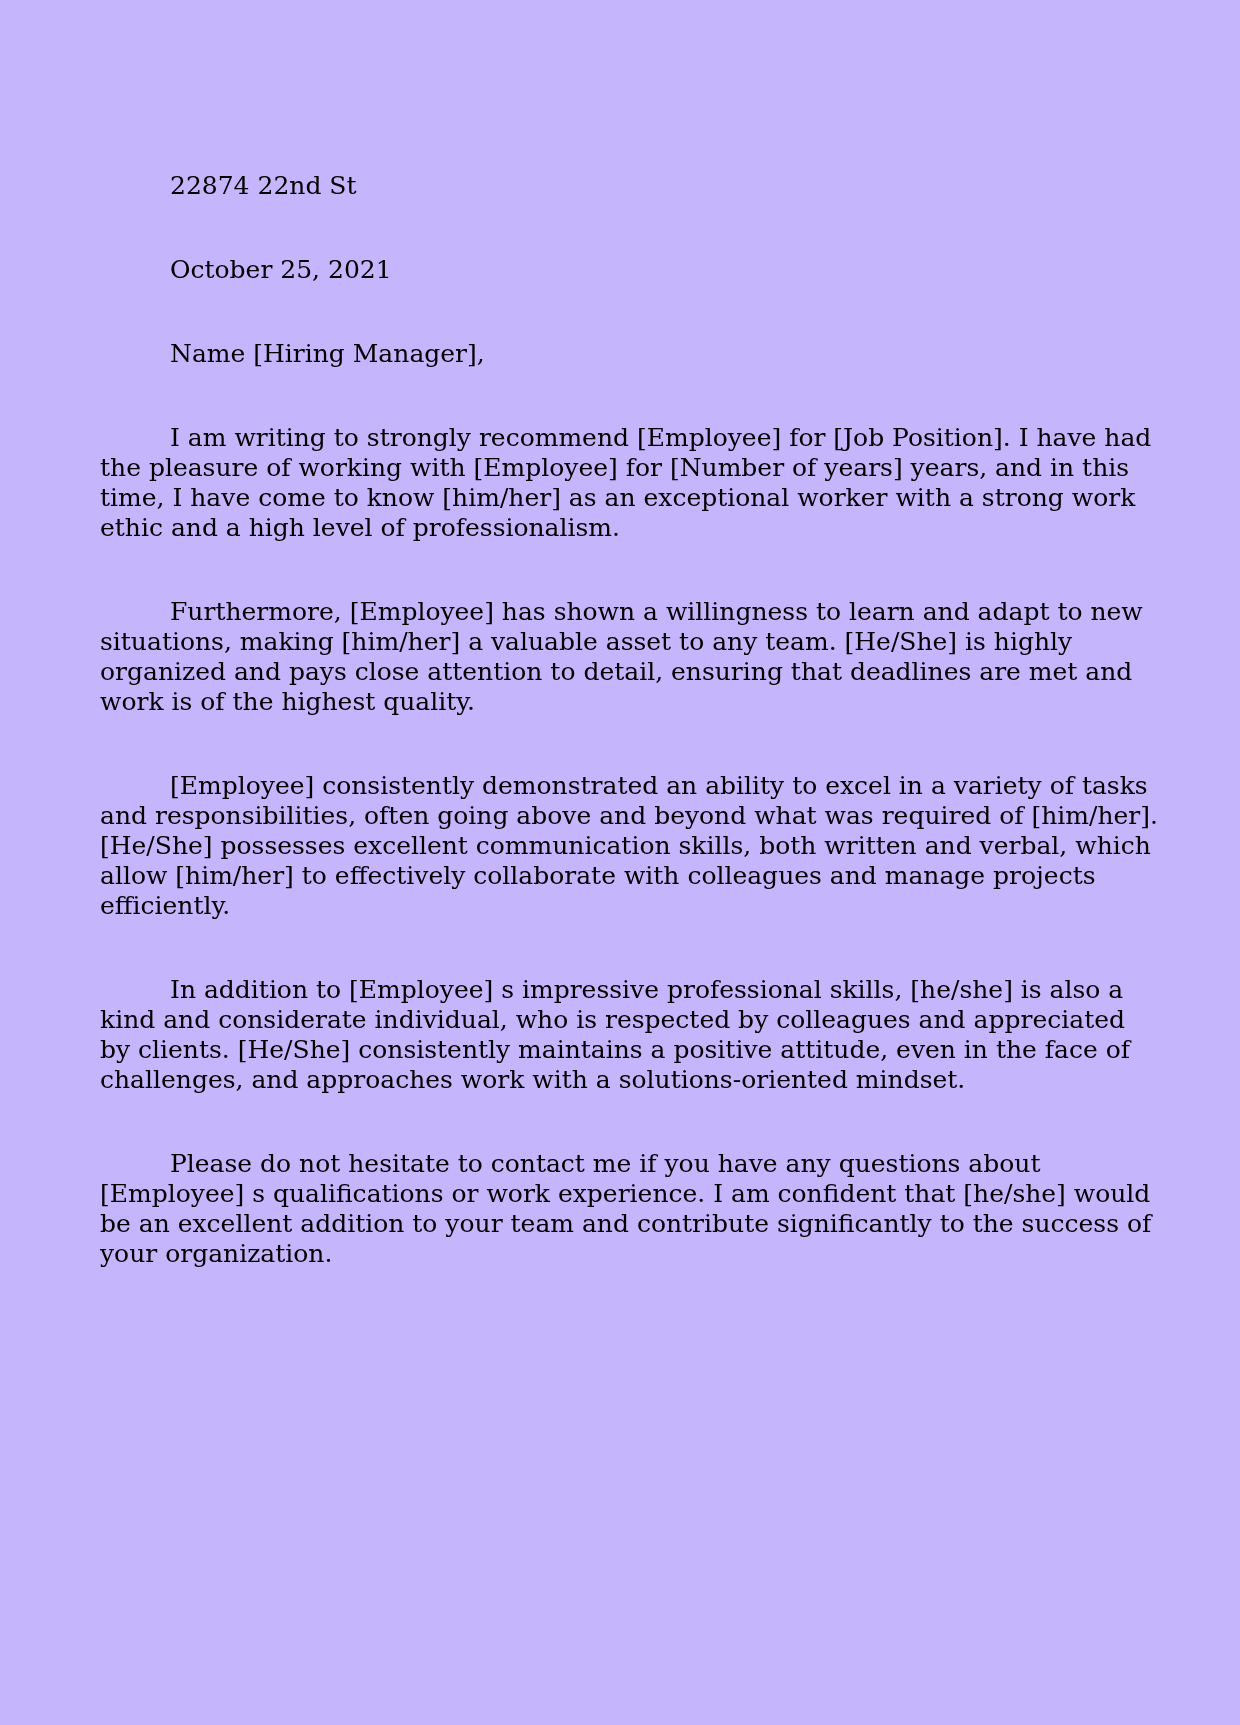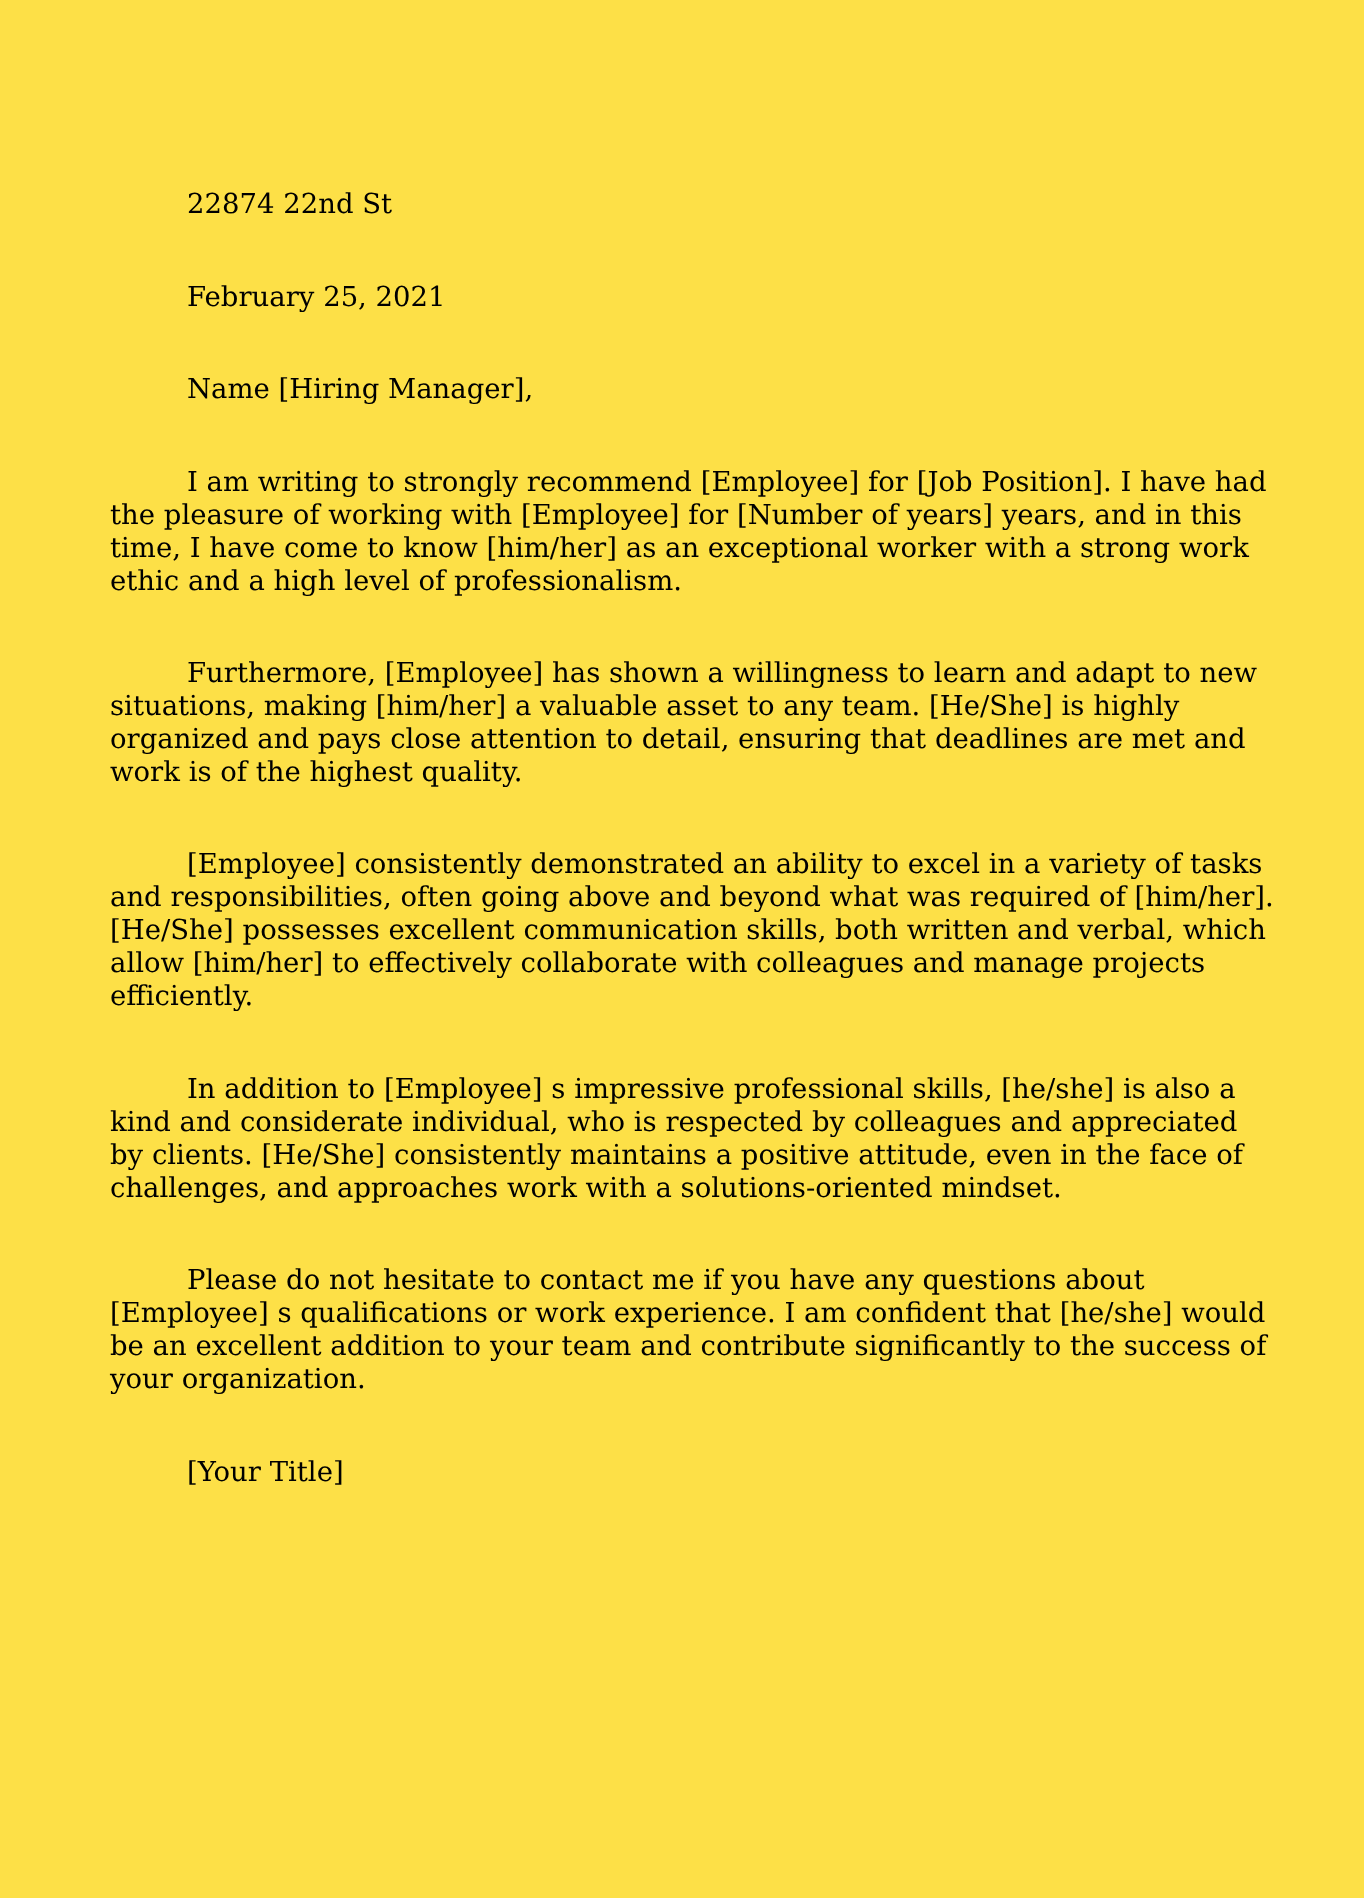--- a/index.html
+++ b/index.html
@@ -11,21 +11,21 @@
     width: 1240px;
     height: 1725px;
     position: relative;
     overflow: hidden;
   }
   .page {
     box-sizing: border-box;
     width: 1240px;
     height: 1725px;
     padding: 171px 80px 0 100px;
-    background: #fde047;
+    background: #c4b5fd;
     color: #000000;
     font-family: "DejaVu Serif", serif;
     font-size: 25px;
     line-height: 30px;
   }
   .page p {
     margin: 0 0 54px 0;
     padding: 0;
   }
   .indent {
@@ -34,21 +34,20 @@
   .footer-credit {
     text-indent: 0;
     margin: 0;
   }
 </style>
 </head>
 <body>
 
 <div class="page">
   <p class="indent">22874 22nd St</p>
-  <p class="indent">February 25, 2021</p>
+  <p class="indent">October 25, 2021</p>
   <p class="indent">Name [Hiring Manager],</p>
   <p class="indent">I am writing to strongly recommend [Employee] for [Job Position]. I have had the pleasure of working with [Employee] for [Number of years] years, and in this time, I have come to know [him/her] as an exceptional worker with a strong work ethic and a high level of professionalism.</p>
   <p class="indent">Furthermore, [Employee] has shown a willingness to learn and adapt to new situations, making [him/her] a valuable asset to any team. [He/She] is highly organized and pays close attention to detail, ensuring that deadlines are met and work is of the highest quality.</p>
   <p class="indent">[Employee] consistently demonstrated an ability to excel in a variety of tasks and responsibilities, often going above and beyond what was required of [him/her]. [He/She] possesses excellent communication skills, both written and verbal, which allow [him/her] to effectively collaborate with colleagues and manage projects efficiently.</p>
   <p class="indent">In addition to [Employee] s impressive professional skills, [he/she] is also a kind and considerate individual, who is respected by colleagues and appreciated by clients. [He/She] consistently maintains a positive attitude, even in the face of challenges, and approaches work with a solutions-oriented mindset.</p>
   <p class="indent">Please do not hesitate to contact me if you have any questions about [Employee] s qualifications or work experience. I am confident that [he/she] would be an excellent addition to your team and contribute significantly to the success of your organization.</p>
-  <p class="indent">[Your Title]</p>
 </div>
 
 </body></html>

